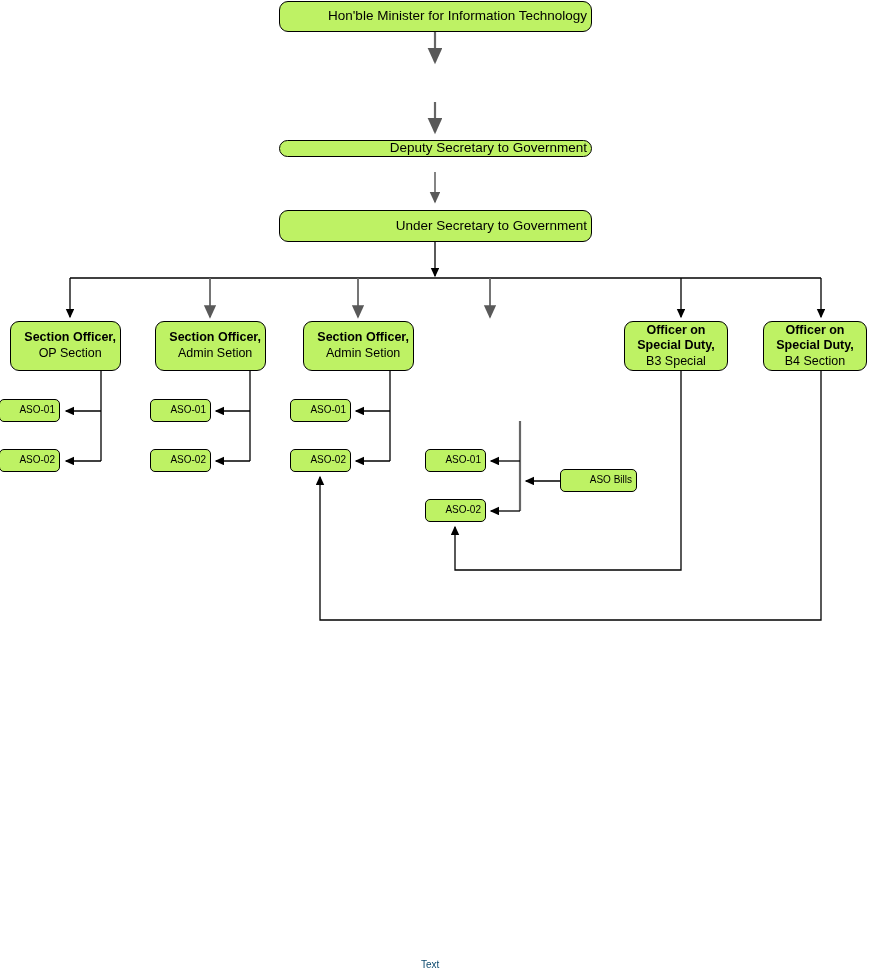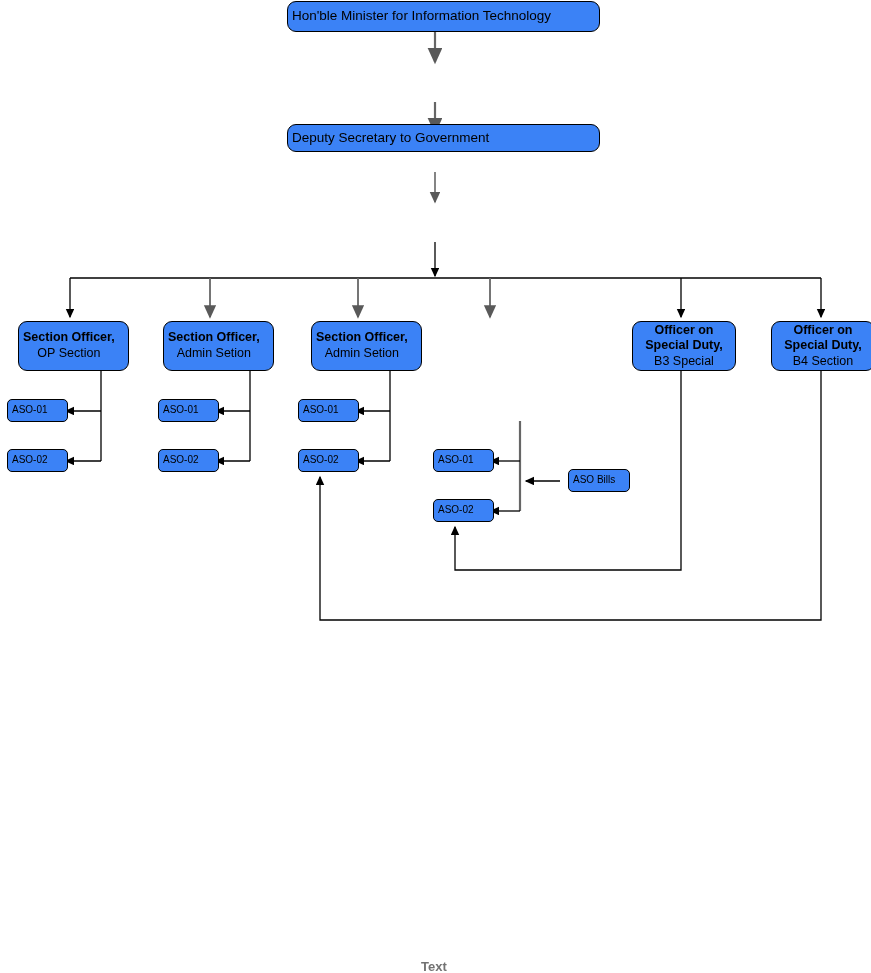--- a/index.html
+++ b/index.html
@@ -23,30 +23,29 @@
   #connectors {
     position: absolute;
     left: 0; top: 0;
     width: 871px;
     height: 973px;
     pointer-events: none;
   }
   .node {
     position: absolute;
     box-sizing: border-box;
-    background: #3b82f6;
+    background: #bef264;
     border: 1.4px solid #000000;
     border-radius: 7px;
     display: flex;
     align-items: center;
-    justify-content: flex-start;
+    justify-content: flex-end;
     text-align: center;
     color: #000000;
     z-index: 2;
-    margin-left: 8px;
   }
   .node .lines {
     display: block;
     line-height: 1.25;
     padding: 0 4px;
   }
   .node-level {
     font-size: 13.5px;
     border-radius: 9px;
   }
@@ -58,24 +57,23 @@
     font-weight: bold;
   }
   .node-aso {
     font-size: 10px;
     border-radius: 5px;
   }
   .t-bold { font-weight: bold; }
   .t-norm { font-weight: normal; }
   .caption {
     position: absolute;
-    font-size: 13px;
-    color: #737373;
+    font-size: 10px;
+    color: #0c4a6e;
     white-space: nowrap;
-    font-weight: bold;
   }
 </style>
 </head>
 <body>
 
 <div id="chart-root">
 
   <svg id="connectors" width="871" height="973" viewBox="0 0 871 973">
     <defs>
       <marker id="arrowGray" markerWidth="10" markerHeight="10" refX="6.5" refY="3.4" orient="auto" markerUnits="strokeWidth">
@@ -135,24 +133,27 @@
     <g>
       <path d="M821,371 L821,620 L320,620 L320,477" fill="none" stroke="#000000" stroke-width="1.3" marker-end="url(#arrowBlack)"></path>
     </g>
   </svg>
 
   <div class="node node-level" style="left:279px; top:1px; width:313px; height:31px;">
     <span class="lines t-norm">Hon'ble  Minister for Information Technology</span>
   </div>
 
 
-  <div class="node node-level" style="left:279px; top:124px; width:313px; height:28px;">
+  <div class="node node-level" style="left:279px; top:140px; width:313px; height:17px;">
     <span class="lines t-norm">Deputy Secretary to Government</span>
   </div>
 
+  <div class="node node-level" style="left:279px; top:210px; width:313px; height:32px;">
+    <span class="lines t-norm">Under Secretary to Government</span>
+  </div>
 
   <div class="node node-unit" style="left:10px; top:321px; width:111px; height:50px;">
     <span class="lines">
       <span class="t-bold">Section Officer,</span><br>
       <span class="t-norm">OP Section</span>
     </span>
   </div>
 
   <div class="node node-unit" style="left:155px; top:321px; width:111px; height:50px;">
     <span class="lines">
@@ -204,21 +205,21 @@
     <span class="lines">ASO-02</span>
   </div>
 
   <div class="node node-aso" style="left:425px; top:449px; width:61px; height:23px;">
     <span class="lines">ASO-01</span>
   </div>
   <div class="node node-aso" style="left:425px; top:499px; width:61px; height:23px;">
     <span class="lines">ASO-02</span>
   </div>
 
-  <div class="node node-aso" style="left:560px; top:469px; width:62px; height:23px;">
+  <div class="node node-aso" style="left:560px; top:469px; width:77px; height:23px;">
     <span class="lines">ASO Bills</span>
   </div>
 
   <div class="caption" style="left:421px; top:959px;">
     <span>Text</span>
   </div>
 
 </div>
 
 </body></html>

